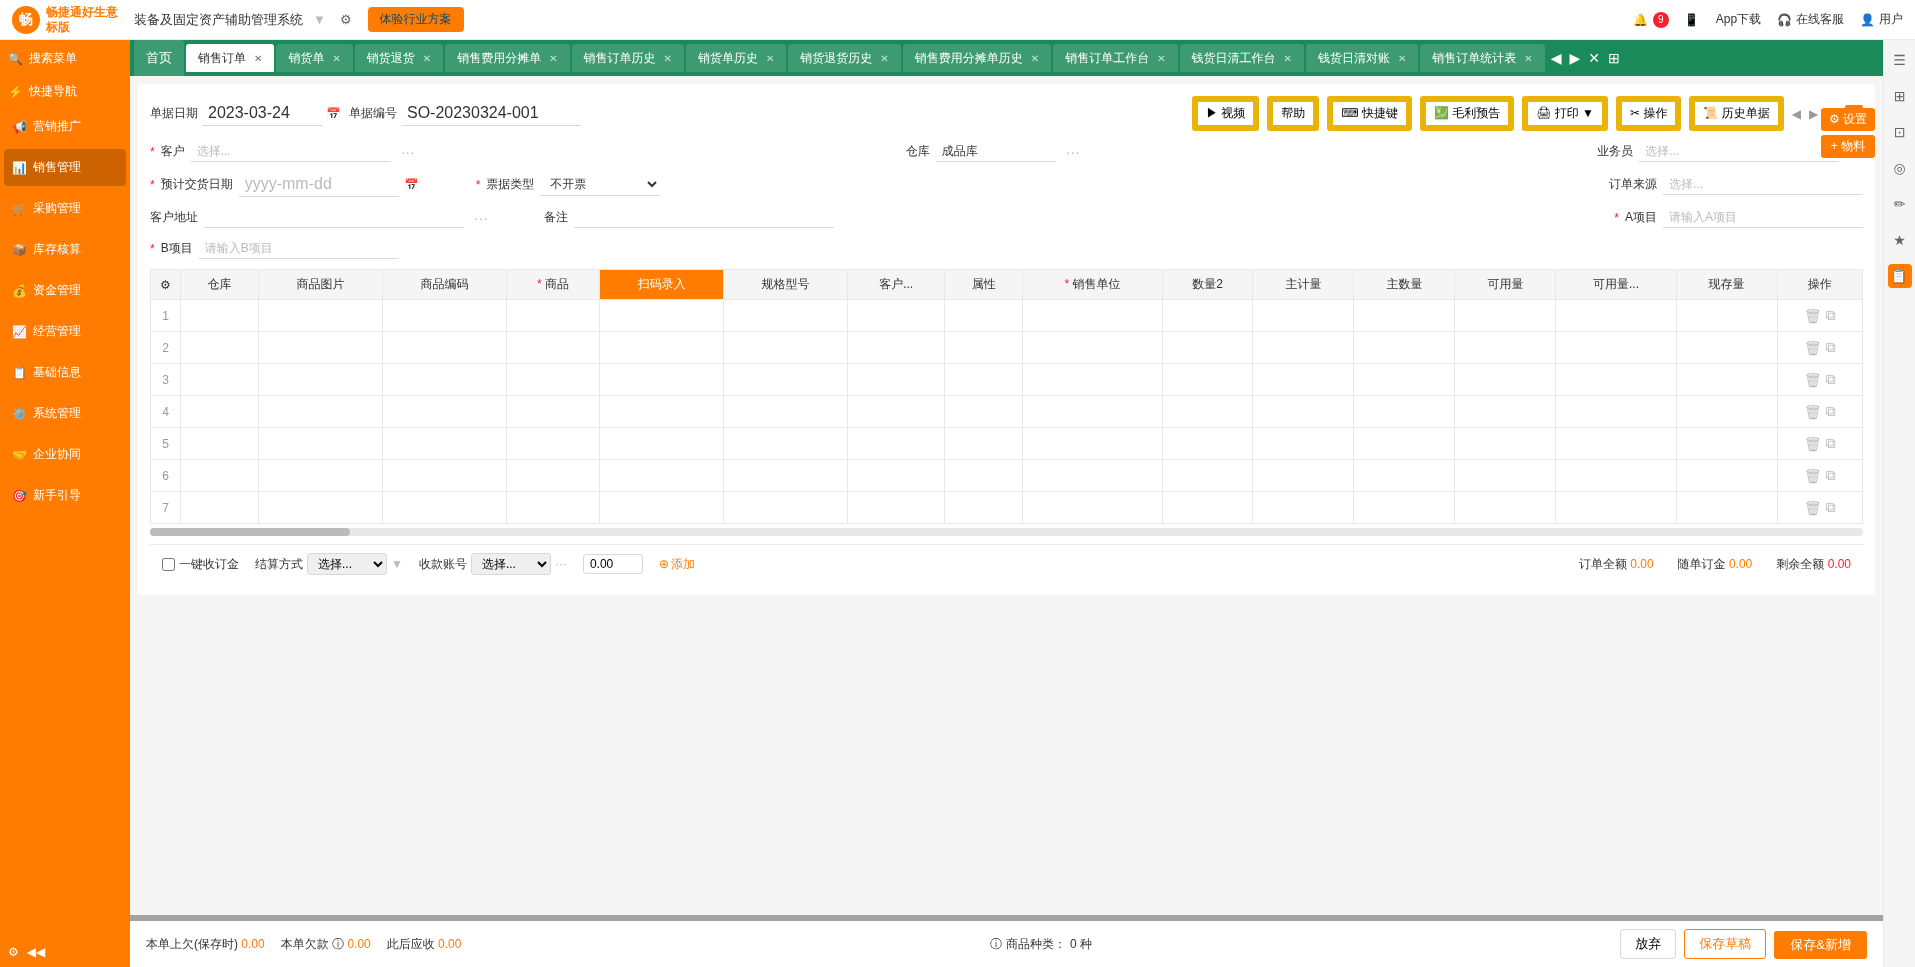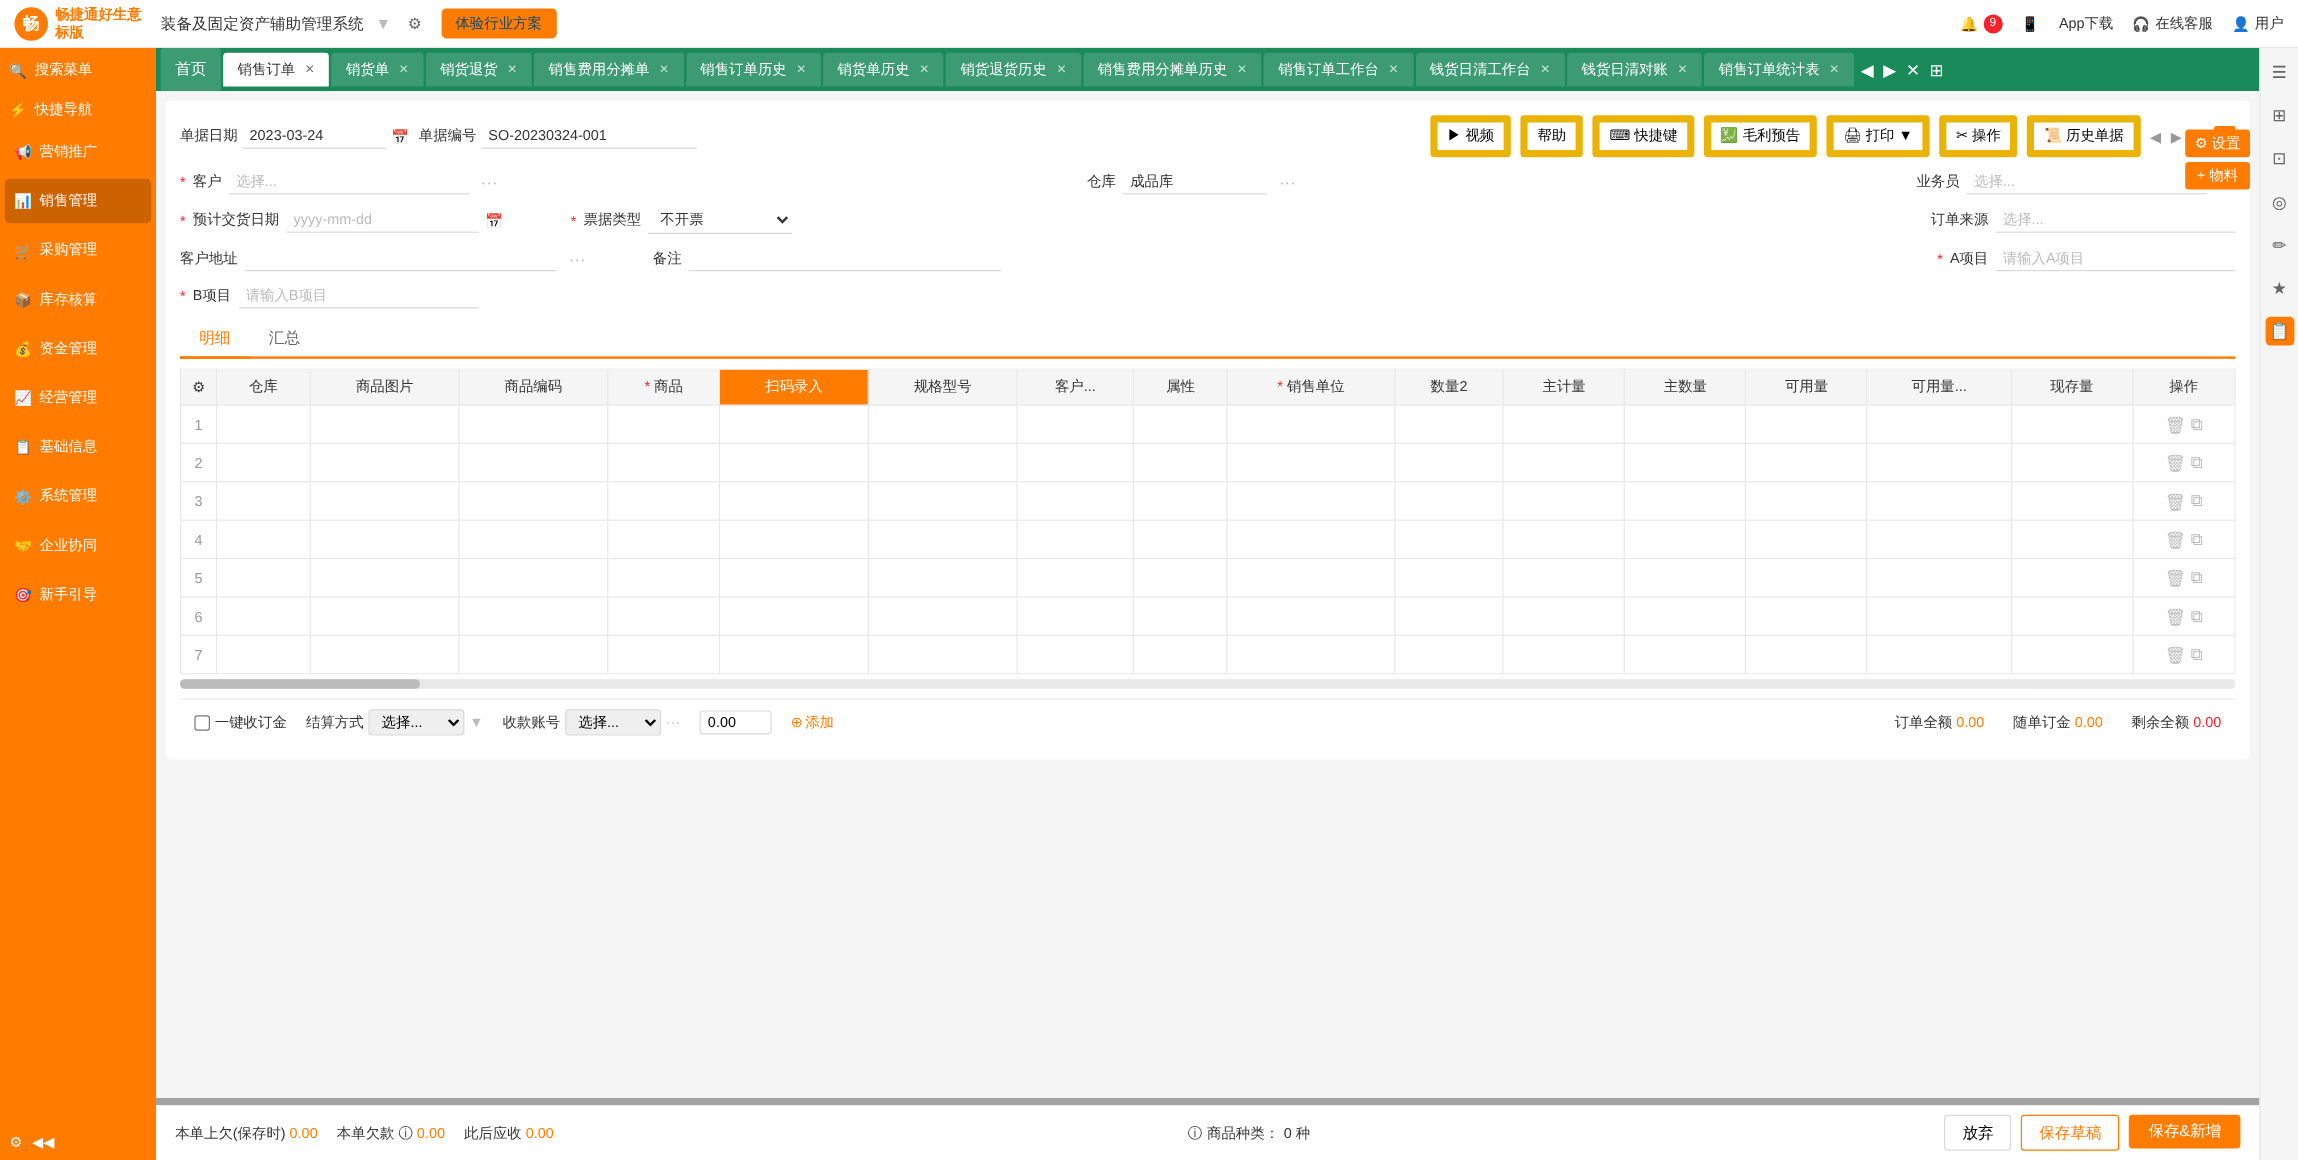--- a/index.html
+++ b/index.html
@@ -48,21 +48,21 @@
 
     .form-row { display: flex; align-items: center; margin-bottom: 10px; gap: 16px; flex-wrap: wrap; }
     .form-field { display: flex; align-items: center; gap: 6px; min-width: 200px; }
     .field-label { color: #333; font-size: 12px; white-space: nowrap; }
     .required { color: #f5222d; }
     .field-input { border: none; border-bottom: 1px solid #d9d9d9; padding: 3px 6px; min-width: 120px; font-size: 12px; color: #333; outline: none; background: transparent; }
     .field-input::placeholder { color: #bbb; }
     .field-select { border: none; border-bottom: 1px solid #d9d9d9; padding: 3px 6px; min-width: 120px; font-size: 12px; color: #333; outline: none; background: transparent; cursor: pointer; }
     .field-dots { color: #bbb; font-size: 14px; margin-left: 4px; cursor: pointer; }
     .field-icon { color: #bbb; cursor: pointer; font-size: 12px; }
-    .date-input { border: none; border-bottom: 1px solid #d9d9d9; padding: 3px 6px; width: 120px; font-size: 12px; color: #333; outline: none; background: transparent; }
+    .date-input { border: none; border-bottom: 1px solid #d9d9d9; padding: 3px 6px; width: 120px; font-size: 16px; color: #333; outline: none; background: transparent; }
 
     
     .detail-tabs { display: flex; border-bottom: 2px solid #ff7c00; margin-bottom: 8px; }
     .detail-tab { padding: 6px 16px; cursor: pointer; font-size: 13px; color: #666; }
     .detail-tab.active { color: #ff7c00; border-bottom: 2px solid #ff7c00; margin-bottom: -2px; font-weight: 500; }
 
     
     .data-table { width: 100%; border-collapse: collapse; font-size: 12px; }
     .data-table th { background: #f5f5f5; border: 1px solid #e8e8e8; padding: 6px 8px; text-align: center; color: #333; font-weight: normal; white-space: nowrap; }
     .data-table td { border: 1px solid #e8e8e8; padding: 4px 6px; text-align: center; background: white; height: 32px; }
@@ -85,21 +85,21 @@
     .bottom-field { display: flex; align-items: center; gap: 4px; }
     .bottom-select { border: 1px solid #d9d9d9; border-radius: 3px; padding: 2px 6px; font-size: 12px; min-width: 80px; }
     .bottom-input { border: 1px solid #d9d9d9; border-radius: 3px; padding: 2px 6px; font-size: 12px; width: 60px; }
     .add-btn { color: #ff7c00; cursor: pointer; display: flex; align-items: center; gap: 2px; }
     .bottom-summary { margin-left: auto; display: flex; align-items: center; gap: 24px; font-size: 12px; color: #333; }
     .summary-val { color: #ff7c00; font-weight: 500; }
 
     
     .footer-bar { background: white; padding: 8px 16px; display: flex; align-items: center; justify-content: space-between; border-top: 6px solid #a3a3a3; flex-shrink: 0; }
     .footer-left { display: flex; align-items: center; gap: 16px; font-size: 12px; }
-    .footer-right { display: flex; align-items: flex-start; gap: 8px; }
+    .footer-right { display: flex; align-items: flex-end; gap: 8px; }
     .footer-btn { border: 1px solid #d9d9d9; background: white; border-radius: 3px; padding: 5px 14px; font-size: 13px; cursor: pointer; }
     .footer-btn-primary { background: #ff7c00; color: white; border: none; border-radius: 3px; padding: 5px 16px; font-size: 13px; cursor: pointer; }
     .footer-btn-save { background: white; color: #ff7c00; border: 1px solid #ff7c00; border-radius: 3px; padding: 5px 14px; font-size: 13px; cursor: pointer; }
     .goods-count { display: flex; align-items: center; gap: 4px; }
 
     
     .right-panel { width: 32px; background: #f5f5f5; display: flex; flex-direction: column; align-items: center; padding: 8px 0; gap: 12px; border-left: 1px solid #e8e8e8; }
     .right-icon { width: 24px; height: 24px; display: flex; align-items: center; justify-content: center; color: #666; cursor: pointer; font-size: 14px; }
 
     .tab-bar-home { padding: 0 12px; height: 36px; display: flex; align-items: center; color: white; font-size: 13px; font-weight: 500; cursor: pointer; }
@@ -376,24 +376,20 @@
           </div>
 
           <div class="form-row">
             <div class="form-field">
               <span class="required">*</span>
               <span class="field-label">B项目</span>
               <input class="field-input" type="text" placeholder="请输入B项目" style="width: 200px;">
             </div>
           </div>
 
-          <div class="detail-tabs">
-            <div class="detail-tab active">明细</div>
-            <div class="detail-tab">汇总</div>
-          </div>
 
           <div class="table-scroll">
             <table class="data-table">
               <thead>
                 <tr>
                   <th style="width:30px;">
                     <span>⚙</span>
                   </th>
                   <th>仓库</th>
                   <th>商品图片</th>

